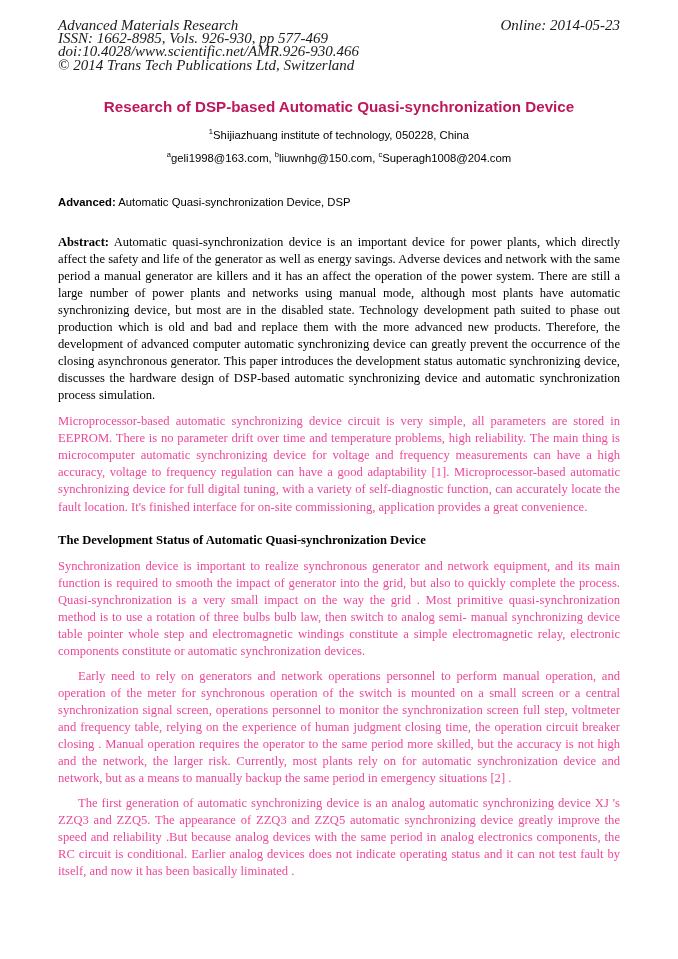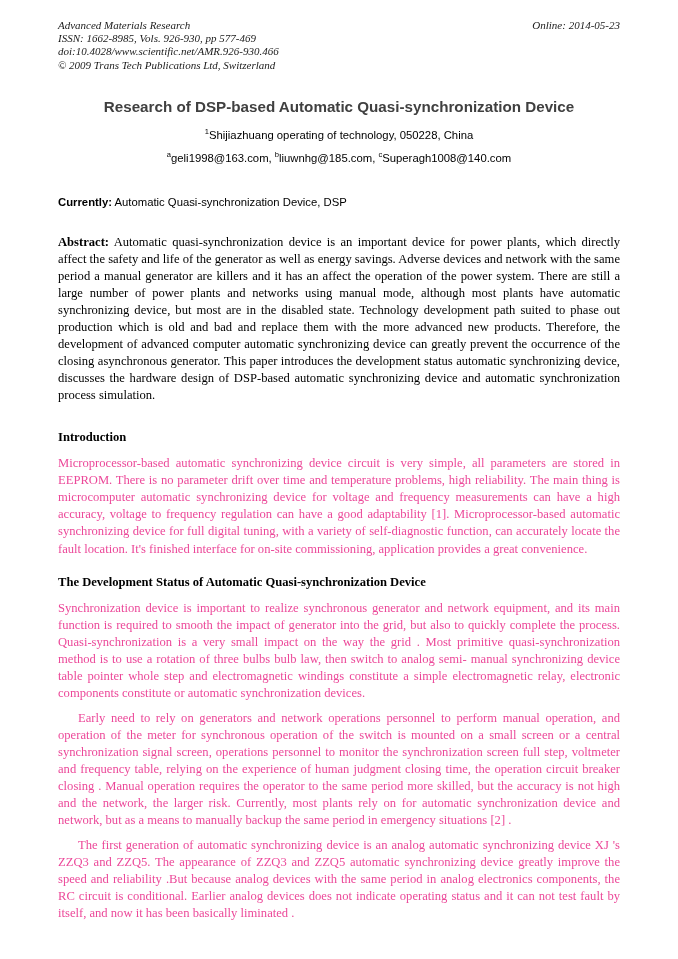--- a/index.html
+++ b/index.html
@@ -20,42 +20,42 @@
     position: absolute;
     left: 58px;
     top: 0;
     width: 562px;
   }
 
   
   .journal-header {
     font-family: "Liberation Serif", "DejaVu Serif", serif;
     font-style: italic;
-    font-size: 11px;
+    font-size: 15px;
     line-height: 13.2px;
     color: #1a1a1a;
     padding-top: 19px;
   }
   .journal-top-row {
     display: flex;
     justify-content: space-between;
     align-items: baseline;
   }
   .journal-name { white-space: nowrap; }
   .journal-online { white-space: nowrap; }
   .journal-line { white-space: nowrap; }
 
   
   .title {
     font-family: "Liberation Sans", "DejaVu Sans", sans-serif;
     font-weight: bold;
     font-size: 15.2px;
     line-height: 20px;
     text-align: center;
-    color: #404040;
+    color: #be185d;
     margin-top: 25px;
   }
   .authors {
     font-family: "Liberation Sans", "DejaVu Sans", sans-serif;
     font-size: 14.6px;
     line-height: 20px;
     text-align: center;
     color: #000;
     margin-top: 7px;
   }
@@ -131,35 +131,34 @@
 <div class="page">
   <div class="content">
 
     <div class="journal-header">
       <div class="journal-top-row">
         <span class="journal-name">Advanced Materials Research</span>
         <span class="journal-online">Online: 2014-05-23</span>
       </div>
       <div class="journal-line">ISSN: 1662-8985, Vols. 926-930, pp 577-469</div>
       <div class="journal-line">doi:10.4028/www.scientific.net/AMR.926-930.466</div>
-      <div class="journal-line">© 2009 Trans Tech Publications Ltd, Switzerland</div>
+      <div class="journal-line">© 2014 Trans Tech Publications Ltd, Switzerland</div>
     </div>
 
     <div class="title">Research of DSP-based Automatic Quasi-synchronization Device</div>
 
 
-    <div class="affiliation"><sup>1</sup><span>Shijiazhuang operating of technology, 050228, China</span></div>
+    <div class="affiliation"><sup>1</sup><span>Shijiazhuang institute of technology, 050228, China</span></div>
 
-    <div class="emails"><sup>a</sup><span>geli1998@163.com, </span><sup>b</sup><span>liuwnhg@185.com, </span><sup>c</sup><span>Superagh1008@140.com</span></div>
+    <div class="emails"><sup>a</sup><span>geli1998@163.com, </span><sup>b</sup><span>liuwnhg@150.com, </span><sup>c</sup><span>Superagh1008@204.com</span></div>
 
-    <div class="keywords"><span class="kw-label">Currently:</span><span> Automatic Quasi-synchronization Device, DSP</span></div>
+    <div class="keywords"><span class="kw-label">Advanced:</span><span> Automatic Quasi-synchronization Device, DSP</span></div>
 
     <div class="abstract"><span class="ab-label">Abstract:</span><span> Automatic quasi-synchronization device is an important device for power plants, which directly affect the safety and life of the generator as well as energy savings. Adverse devices and network with the same period a manual generator are killers and it has an affect the operation of the power system. There are still a large number of power plants and networks using manual mode, although most plants have automatic synchronizing device, but most are in the disabled state. Technology development path suited to phase out production which is old and bad and replace them with the more advanced new products. Therefore, the development of advanced computer automatic synchronizing device can greatly prevent the occurrence of the closing asynchronous generator. This paper introduces the development status automatic synchronizing device, discusses the hardware design of DSP-based automatic synchronizing device and automatic synchronization process simulation.</span></div>
 
-    <div class="section-heading">Introduction</div>
     <div class="body-para">Microprocessor-based automatic synchronizing device circuit is very simple, all parameters are stored in EEPROM. There is no parameter drift over time and temperature problems, high reliability. The main thing is microcomputer automatic synchronizing device for voltage and frequency measurements can have a high accuracy, voltage to frequency regulation can have a good adaptability [1]. Microprocessor-based automatic synchronizing device for full digital tuning, with a variety of self-diagnostic function, can accurately locate the fault location. It's finished interface for on-site commissioning, application provides a great convenience.</div>
 
     <div class="section-heading tight">The Development Status of Automatic Quasi-synchronization Device</div>
     <div class="body-para">Synchronization device is important to realize synchronous generator and network equipment, and its main function is required to smooth the impact of generator into the grid, but also to quickly complete the process. Quasi-synchronization is a very small impact on the way the grid . Most primitive quasi-synchronization method is to use a rotation of three bulbs bulb law, then switch to analog semi- manual synchronizing device table pointer whole step and electromagnetic windings constitute a simple electromagnetic relay, electronic components constitute or automatic synchronization devices.</div>
     <div class="body-para indent">Early need to rely on generators and network operations personnel to perform manual operation, and operation of the meter for synchronous operation of the switch is mounted on a small screen or a central synchronization signal screen, operations personnel to monitor the synchronization screen full step, voltmeter and frequency table, relying on the experience of human judgment closing time, the operation circuit breaker closing . Manual operation requires the operator to the same period more skilled, but the accuracy is not high and the network, the larger risk. Currently, most plants rely on for automatic synchronization device and network, but as a means to manually backup the same period in emergency situations [2] .</div>
     <div class="body-para indent">The first generation of automatic synchronizing device is an analog automatic synchronizing device XJ 's ZZQ3 and ZZQ5. The appearance of  ZZQ3 and ZZQ5 automatic synchronizing device greatly improve the speed and reliability .But because analog devices with the same period in analog electronics components, the RC circuit is conditional. Earlier analog devices does not indicate operating status and it can not test fault by itself, and now it has been basically liminated .</div>
 
   </div>
 </div>
 

